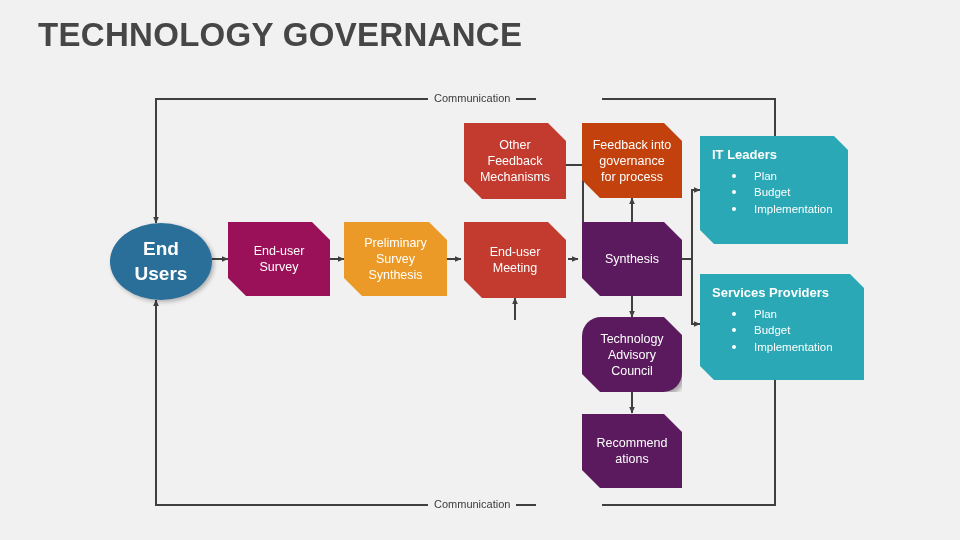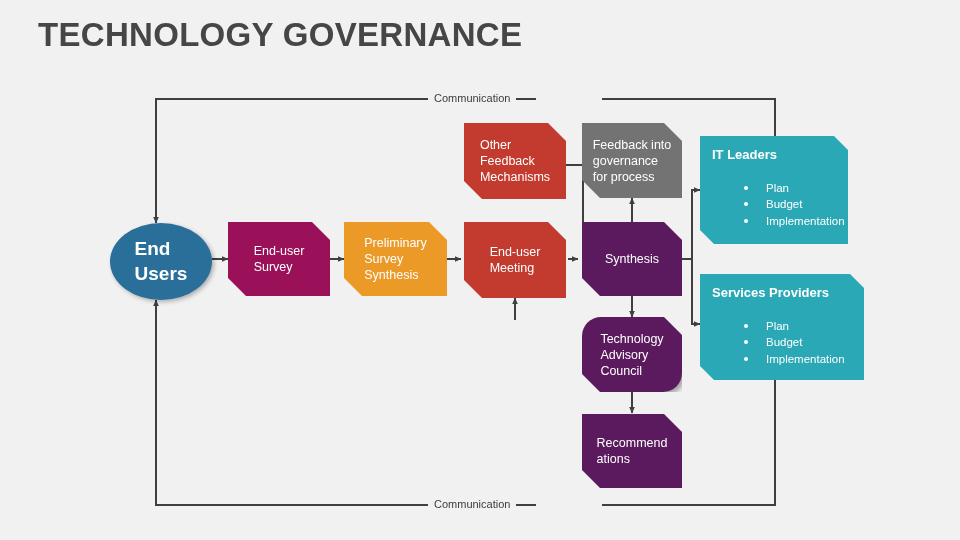--- a/index.html
+++ b/index.html
@@ -29,21 +29,21 @@
   .commlabel{
     position:absolute;font-size:11px;color:#3c3c3c;
     background:#f1f1f1;padding:0 6px;white-space:nowrap;
   }
 
   
   .node{
     position:absolute;
     box-sizing:border-box;
     display:flex;align-items:center;justify-content:center;
-    text-align:left;
+    text-align:center;
     color:#ffffff;
     font-size:12.5px;line-height:1.28;
     filter:drop-shadow(3px 3px 2px rgba(0,0,0,.30));
   }
   
   .cut{
     clip-path:polygon(0 0, calc(100% - 18px) 0, 100% 18px, 100% 100%, 18px 100%, 0 calc(100% - 18px));
   }
   .cut-sm{
     clip-path:polygon(0 0, calc(100% - 14px) 0, 100% 14px, 100% 100%, 14px 100%, 0 calc(100% - 14px));
@@ -51,21 +51,21 @@
   .ellipse{
     border-radius:50%;
     font-weight:bold;font-size:19px;
     filter:drop-shadow(2px 2px 2px rgba(0,0,0,.28));
   }
   .panel{
     display:block;text-align:left;
     padding:11px 12px 10px 12px;
   }
   .panel .ph{font-weight:bold;font-size:13px;margin:0 0 4px 0;}
-  .panel ul{margin:16px;padding:0 0 0 16px;list-style:none;}
+  .panel ul{margin:4px;padding:0 0 0 16px;list-style:none;}
   .panel li{position:relative;font-size:11.5px;line-height:1.46;padding-left:22px;}
   .panel li:before{
     content:"";position:absolute;left:0;top:6px;
     width:4px;height:4px;border-radius:50%;background:#ffffff;
   }
 </style>
 </head>
 <body>
 
 <div id="stage">
@@ -135,21 +135,21 @@
 Feedback
 Mechanisms</span>
   </div>
 
   <div class="node cut" style="left:464px;top:222px;width:102px;height:76px;background:#c23b2e;">
     <span style="white-space:pre-line;">End-user
 Meeting</span>
   </div>
 
 
-  <div class="node cut" style="left:582px;top:123px;width:100px;height:75px;background:#737373;">
+  <div class="node cut" style="left:582px;top:123px;width:100px;height:75px;background:#c2410c;">
     <span style="white-space:pre-line;">Feedback into
 governance
 for process</span>
   </div>
 
   <div class="node cut" style="left:582px;top:222px;width:100px;height:74px;background:#5b1a5e;">
     <span style="white-space:pre-line;">Synthesis</span>
   </div>
 
   <div class="node cut" style="left:582px;top:317px;width:100px;height:75px;background:#5b1a5e;border-radius:19px;">

